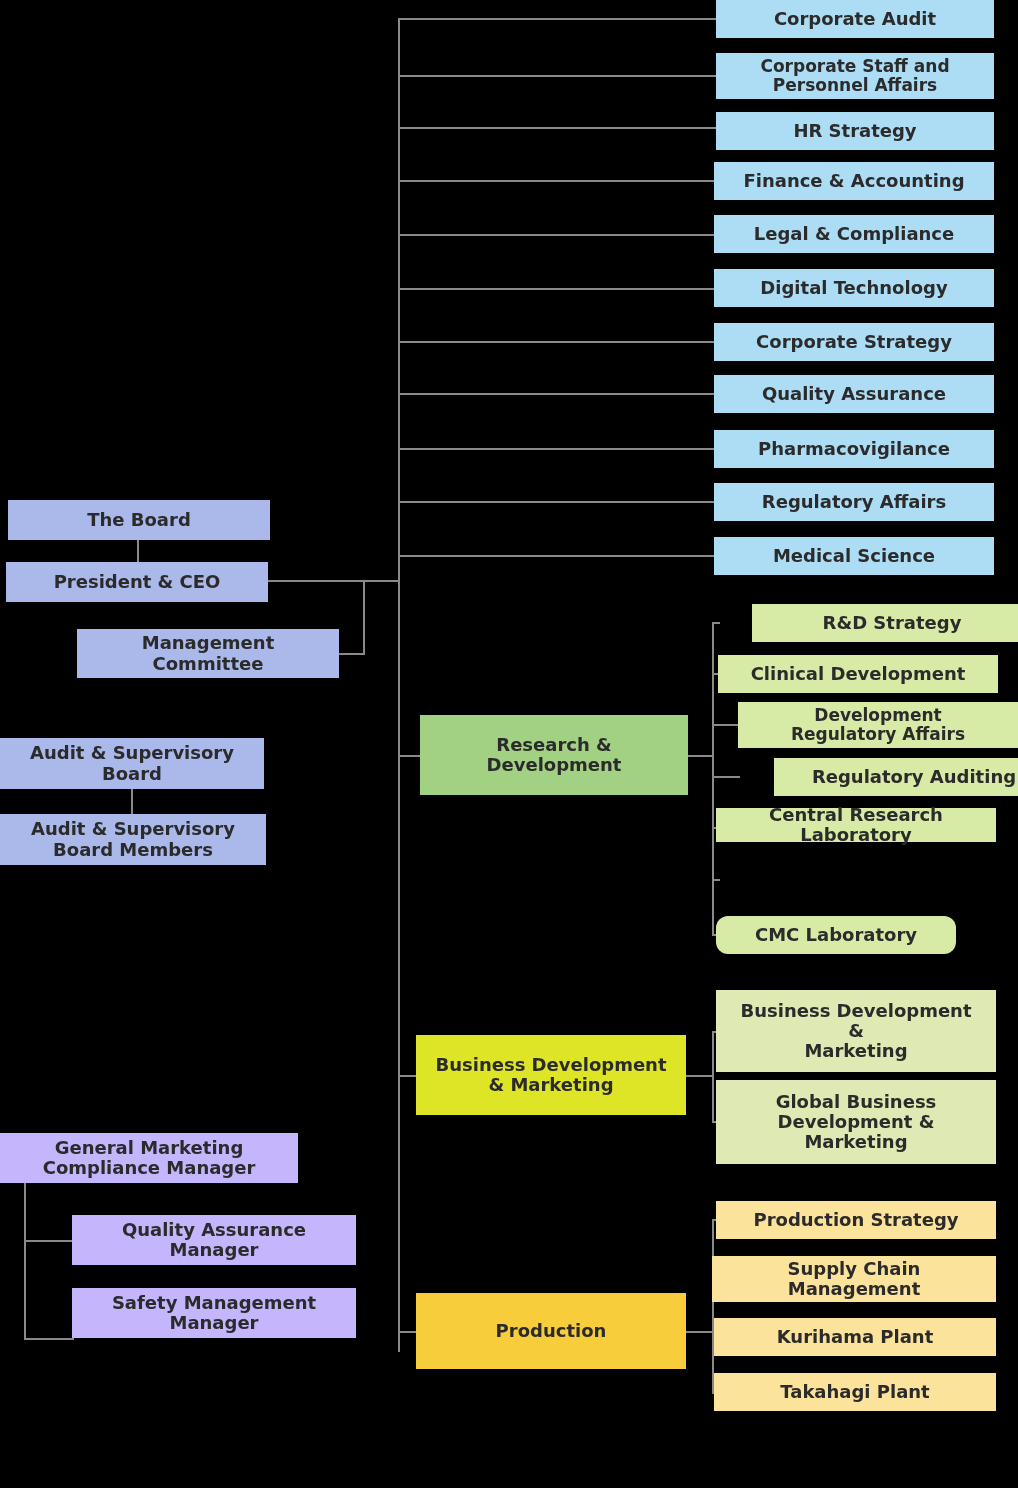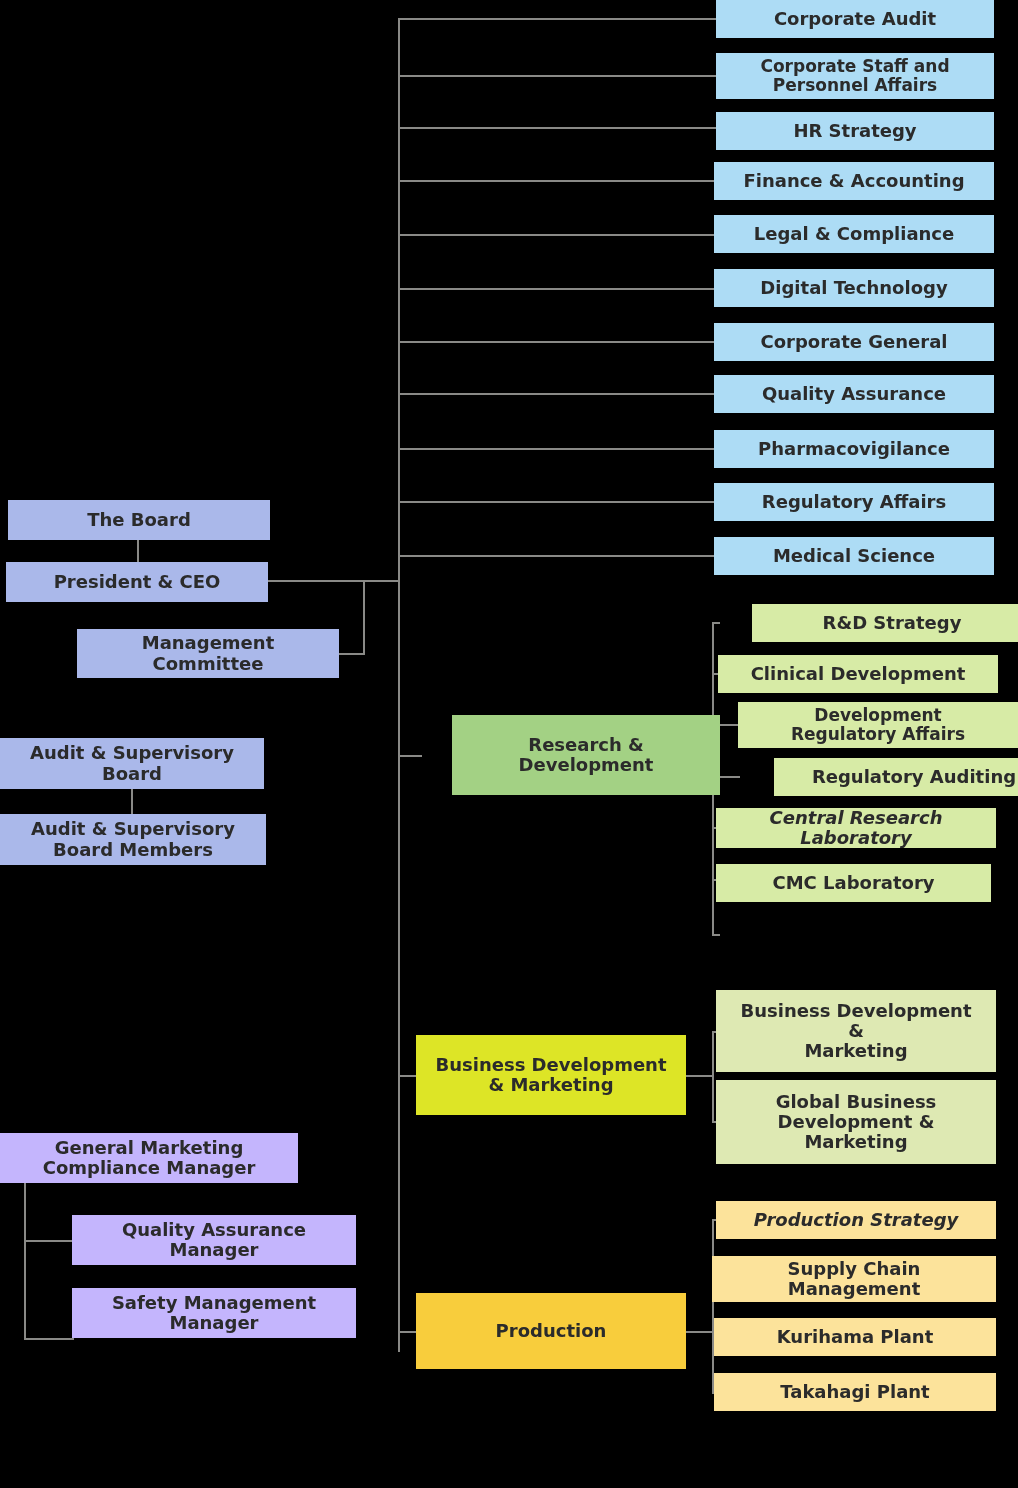--- a/index.html
+++ b/index.html
@@ -120,51 +120,51 @@
   <div class="box c-purple fs18" style="left:0px;top:814px;width:266px;height:51px;">Audit &amp; Supervisory
 Board Members</div>
 
   <div class="box c-blue fs18" style="left:716px;top:0px;width:278px;height:38px;">Corporate Audit</div>
   <div class="box c-blue fs17" style="left:716px;top:53px;width:278px;height:46px;">Corporate Staff and
 Personnel Affairs</div>
   <div class="box c-blue fs18" style="left:716px;top:112px;width:278px;height:38px;">HR Strategy</div>
   <div class="box c-blue fs18" style="left:714px;top:162px;width:280px;height:38px;">Finance &amp; Accounting</div>
   <div class="box c-blue fs18" style="left:714px;top:215px;width:280px;height:38px;">Legal &amp; Compliance</div>
   <div class="box c-blue fs18" style="left:714px;top:269px;width:280px;height:38px;">Digital Technology</div>
-  <div class="box c-blue fs18" style="left:714px;top:323px;width:280px;height:38px;">Corporate General</div>
+  <div class="box c-blue fs18" style="left:714px;top:323px;width:280px;height:38px;">Corporate Strategy</div>
   <div class="box c-blue fs18" style="left:714px;top:375px;width:280px;height:38px;">Quality Assurance</div>
   <div class="box c-blue fs18" style="left:714px;top:430px;width:280px;height:38px;">Pharmacovigilance</div>
   <div class="box c-blue fs18" style="left:714px;top:483px;width:280px;height:38px;">Regulatory Affairs</div>
   <div class="box c-blue fs18" style="left:714px;top:537px;width:280px;height:38px;">Medical Science</div>
 
-  <div class="box c-green fs18" style="left:420px;top:715px;width:268px;height:80px;margin-left:32px;">Research &amp;
+  <div class="box c-green fs18" style="left:420px;top:715px;width:268px;height:80px;">Research &amp;
 Development</div>
 
   <div class="box c-ltgreen fs18" style="left:718px;top:604px;width:280px;height:38px;margin-left:34px;">R&amp;D Strategy</div>
   <div class="box c-ltgreen fs18" style="left:718px;top:655px;width:280px;height:38px;">Clinical Development</div>
   <div class="box c-ltgreen fs17" style="left:738px;top:702px;width:280px;height:46px;">Development
 Regulatory Affairs</div>
   <div class="box c-ltgreen fs18" style="left:774px;top:758px;width:280px;height:38px;">Regulatory Auditing</div>
-  <div class="box c-ltgreen fs18" style="left:716px;top:808px;width:280px;height:40px;font-style:italic;">Central Research
+  <div class="box c-ltgreen fs18" style="left:716px;top:808px;width:280px;height:34px;">Central Research
 Laboratory</div>
-  <div class="box c-ltgreen fs18" style="left:716px;top:864px;width:275px;height:38px;">CMC Laboratory</div>
+  <div class="box c-ltgreen fs18" style="left:716px;top:916px;width:240px;height:38px;border-radius:12px;">CMC Laboratory</div>
 
   <div class="box c-yellow fs18" style="left:416px;top:1035px;width:270px;height:80px;">Business Development
 &amp; Marketing</div>
 
   <div class="box c-ltyellow fs18" style="left:716px;top:990px;width:280px;height:82px;">Business Development
 &amp;
 Marketing</div>
   <div class="box c-ltyellow fs18" style="left:716px;top:1080px;width:280px;height:84px;">Global Business
 Development &amp;
 Marketing</div>
 
   <div class="box c-orange fs18" style="left:416px;top:1293px;width:270px;height:76px;">Production</div>
 
-  <div class="box c-ltorange fs18" style="left:716px;top:1201px;width:280px;height:38px;font-style:italic;">Production Strategy</div>
+  <div class="box c-ltorange fs18" style="left:716px;top:1201px;width:280px;height:38px;">Production Strategy</div>
   <div class="box c-ltorange fs18" style="left:712px;top:1256px;width:284px;height:46px;">Supply Chain
 Management</div>
   <div class="box c-ltorange fs18" style="left:714px;top:1318px;width:282px;height:38px;">Kurihama Plant</div>
   <div class="box c-ltorange fs18" style="left:714px;top:1373px;width:282px;height:38px;">Takahagi Plant</div>
 
   <div class="box c-midblue fs18" style="left:0px;top:1133px;width:298px;height:50px;">General Marketing
 Compliance Manager</div>
 
   <div class="box c-midblue fs18" style="left:72px;top:1215px;width:284px;height:50px;">Quality Assurance
 Manager</div>

